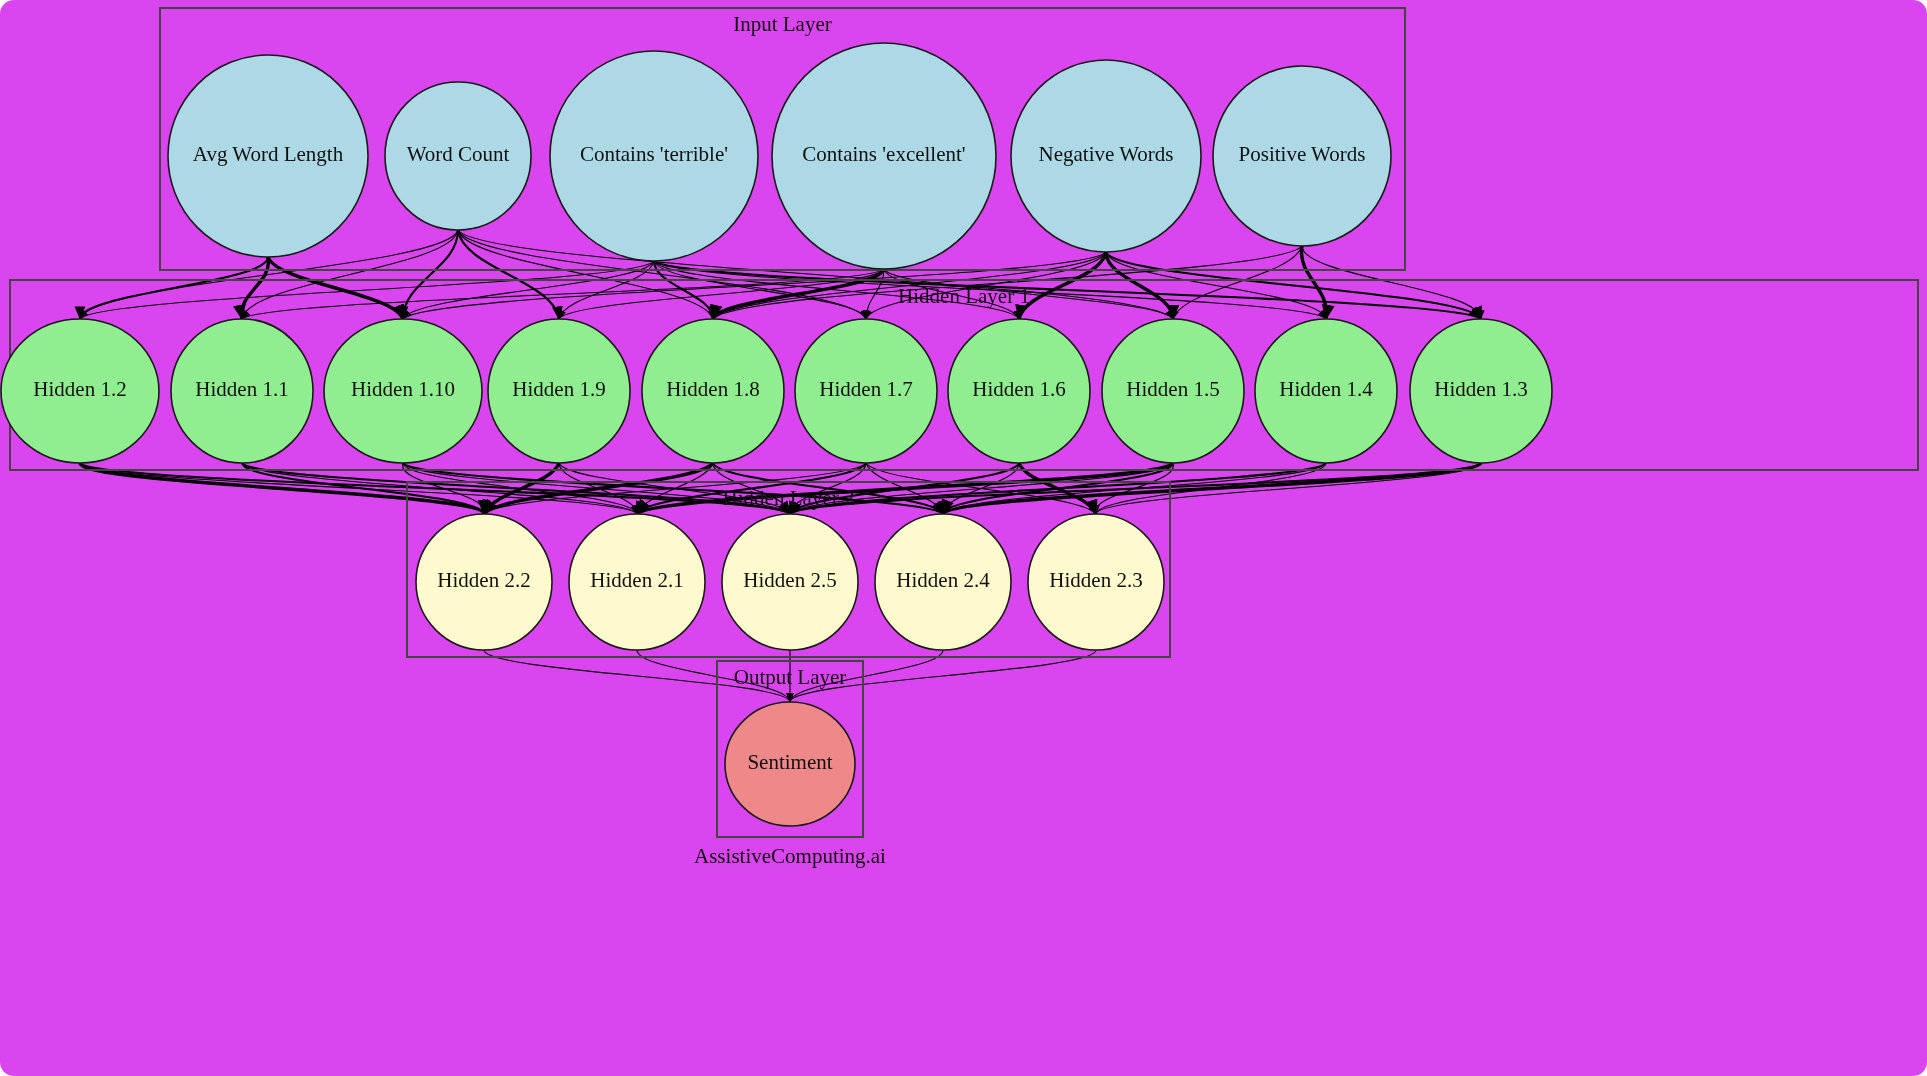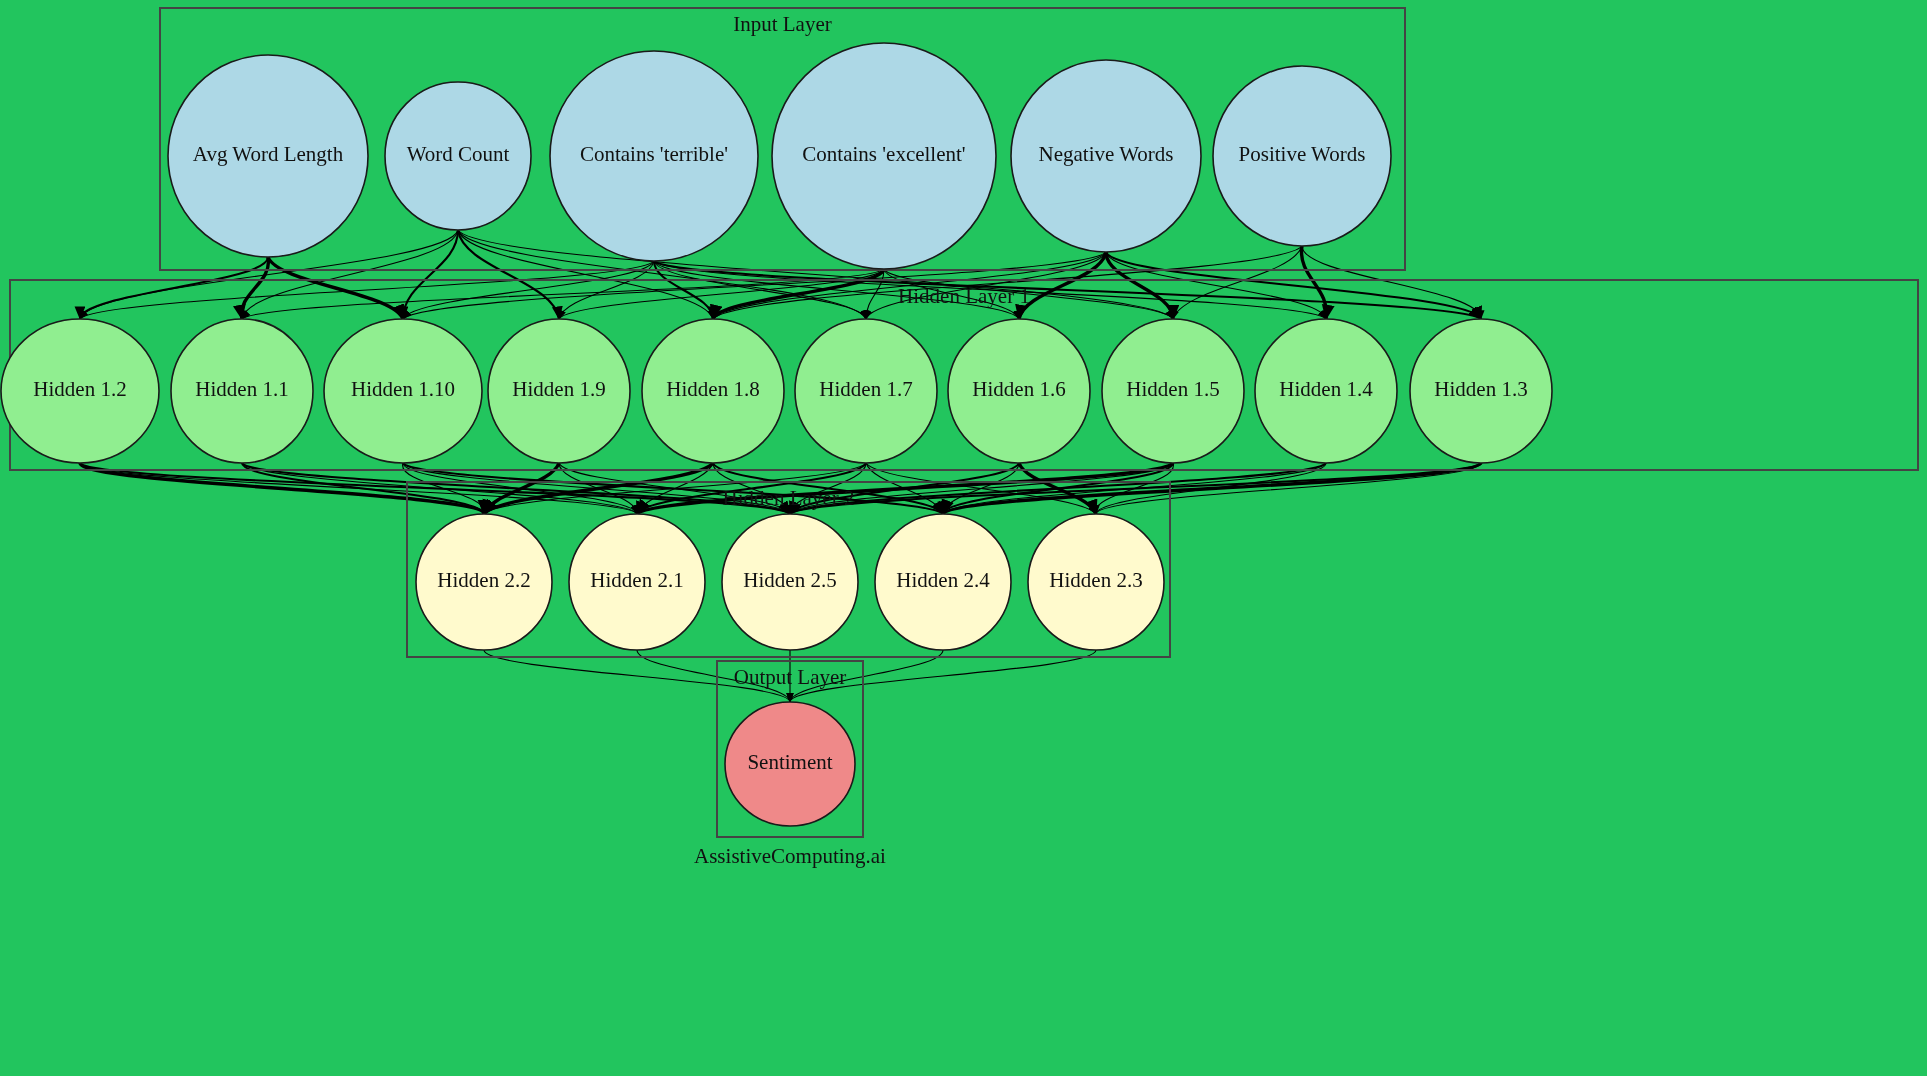--- a/index.html
+++ b/index.html
@@ -5,21 +5,22 @@
   html,body{margin:0;padding:0;background:#ffffff;}
   body{
     font-family:"Liberation Serif","DejaVu Serif",serif;
     color:#000;
   }
   #stage{
     position:relative;
     width:1927px;
     height:1076px;
     overflow:hidden;
-    background:#22c55e;
+    background:#d946ef;
+    border-radius:14px;
   }
   #svg-root{position:absolute;left:0;top:0;width:1927px;height:1076px;}
 
   .cluster-box{
     fill:none;
     stroke:#444444;
     stroke-width:2;
   }
   .cluster-label{
     font-family:"Liberation Serif","DejaVu Serif",serif;

